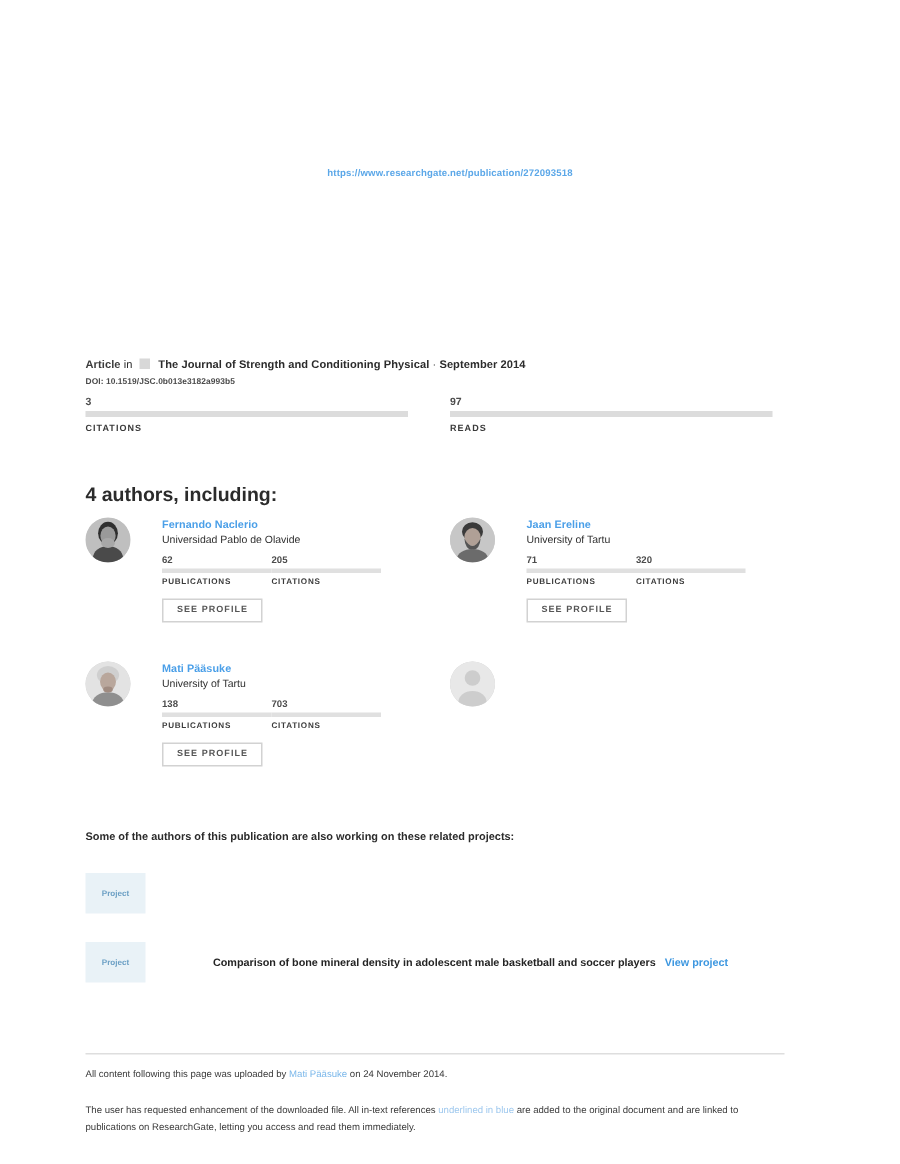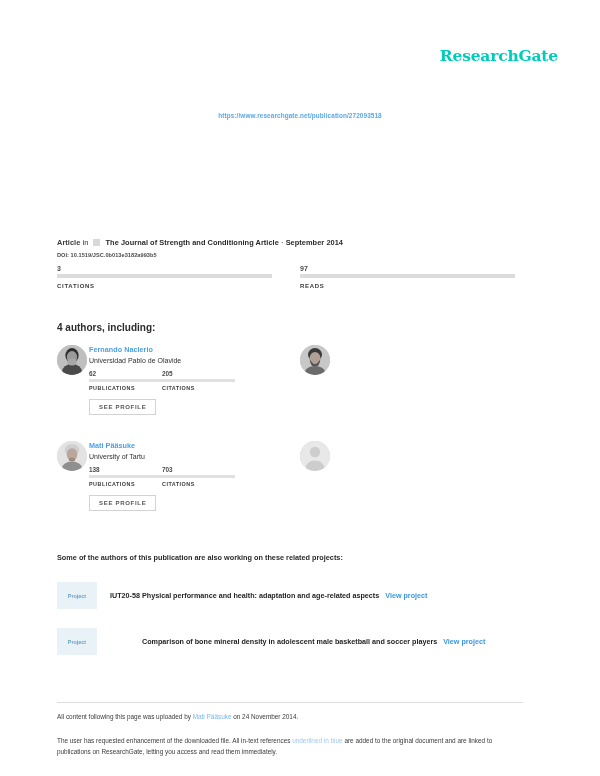--- a/index.html
+++ b/index.html
@@ -49,35 +49,35 @@
     font-size:7px;color:#4c4c4c;height:9px;line-height:9px;font-weight:bold;
   }
   .stat .bar{height:4px;background:#dcdcdc;margin-top:1px;}
   .stat .lbl{
     margin-top:5px;font-size:6px;font-weight:bold;color:#3a3a3a;
     letter-spacing:0.7px;
   }
 
   
   .authors-head{
-    position:absolute;left:57px;top:322px;font-size:10px;
+    position:absolute;left:57px;top:322px;font-size:13px;
     font-weight:bold;color:#2b2b2b;
   }
   .author{position:absolute;width:230px;}
   .a1{left:57px;top:345px;}
   .a2{left:300px;top:345px;}
   .a3{left:57px;top:441px;}
   .a4{left:300px;top:441px;}
 
   .avatar{
     position:absolute;left:0;top:0;width:30px;height:30px;border-radius:50%;
     overflow:hidden;background:#cfcfcf;
   }
   .avatar svg{display:block;}
-  .a-body{margin-left:32px;}
+  .a-body{margin-left:51px;}
   .a-name{
     font-size:7.2px;font-weight:bold;color:#4a9fe8;letter-spacing:0.05px;
     white-space:nowrap;
   }
   .a-inst{
     font-size:7px;color:#2f2f2f;margin-top:3px;white-space:nowrap;
   }
   .a-stats{display:flex;margin-top:6px;}
   .a-stat{width:73px;}
   .a-stat .n{font-size:6.4px;color:#4c4c4c;height:8px;font-weight:bold;}
@@ -133,31 +133,30 @@
   }
 </style>
 </head>
 <body>
 
 <div class="page">
   <div class="inner">
 
     <div class="bottom-band"></div>
 
-    <div class="rg-logo">ResearchGate</div>
 
     <div class="see-disc">
       <a href="#">https://www.researchgate.net/publication/272093518</a>
     </div>
 
     <div class="art-line">
       <span class="lbl">Article</span>
       <span>in</span>
       <span class="jicon"></span>
-      <span class="jname">The Journal of Strength and Conditioning Article</span>
+      <span class="jname">The Journal of Strength and Conditioning Physical</span>
       <span>·</span>
       <span class="jname">September 2014</span>
     </div>
     <div class="doi-line">DOI: 10.1519/JSC.0b013e3182a993b5</div>
 
     <div class="stat c1">
       <div class="num">3</div>
       <div class="bar"></div>
       <div class="lbl">CITATIONS</div>
     </div>
@@ -201,20 +200,37 @@
     <div class="author a2">
       <div class="avatar">
         <svg width="30" height="30" viewBox="0 0 30 30">
           <rect width="30" height="30" fill="#c7c7c7"></rect>
           <ellipse cx="15" cy="9.5" rx="7" ry="6.4" fill="#3a3a3a"></ellipse>
           <ellipse cx="15" cy="13" rx="5.4" ry="6" fill="#b0a096"></ellipse>
           <path d="M9.6 14 Q15 24 20.4 14 Q20 21 15 22 Q10 21 9.6 14Z" fill="#555"></path>
           <ellipse cx="15" cy="28" rx="10.5" ry="7" fill="#6b6b6b"></ellipse>
         </svg>
       </div>
+      <div class="a-body">
+        <div class="a-name">Jaan Ereline</div>
+        <div class="a-inst">University of Tartu</div>
+        <div class="a-stats">
+          <div class="a-stat">
+            <div class="n">71</div>
+            <div class="b"></div>
+            <div class="l">PUBLICATIONS</div>
+          </div>
+          <div class="a-stat">
+            <div class="n">320</div>
+            <div class="b"></div>
+            <div class="l">CITATIONS</div>
+          </div>
+        </div>
+        <div class="see-profile">SEE PROFILE</div>
+      </div>
     </div>
 
     <div class="author a3">
       <div class="avatar">
         <svg width="30" height="30" viewBox="0 0 30 30">
           <rect width="30" height="30" fill="#e3e3e3"></rect>
           <ellipse cx="15" cy="9" rx="7.4" ry="6" fill="#cfcfcf"></ellipse>
           <ellipse cx="15" cy="13.5" rx="5.3" ry="6.2" fill="#b9a79c"></ellipse>
           <ellipse cx="15" cy="28" rx="10.5" ry="7.5" fill="#8f8f8f"></ellipse>
           <ellipse cx="15" cy="18.6" rx="3.2" ry="2" fill="#a08b80"></ellipse>
@@ -246,24 +262,20 @@
           <circle cx="15" cy="11" r="5.2" fill="#cdcdcd"></circle>
           <ellipse cx="15" cy="27" rx="9.4" ry="7.4" fill="#cdcdcd"></ellipse>
         </svg>
       </div>
     </div>
 
     <div class="proj-head">Some of the authors of this publication are also working on these related projects:</div>
 
     <div class="proj p1">
       <div class="proj-icon">Project</div>
-      <div class="proj-txt">
-        <span>IUT20-58 Physical performance and health: adaptation and age-related aspects</span>
-        <a href="#">View project</a>
-      </div>
     </div>
 
     <div class="proj p2">
       <div class="proj-icon">Project</div>
       <div class="proj-txt">
         <span>Comparison of bone mineral density in adolescent male basketball and soccer players</span>
         <a href="#">View project</a>
       </div>
     </div>
 

